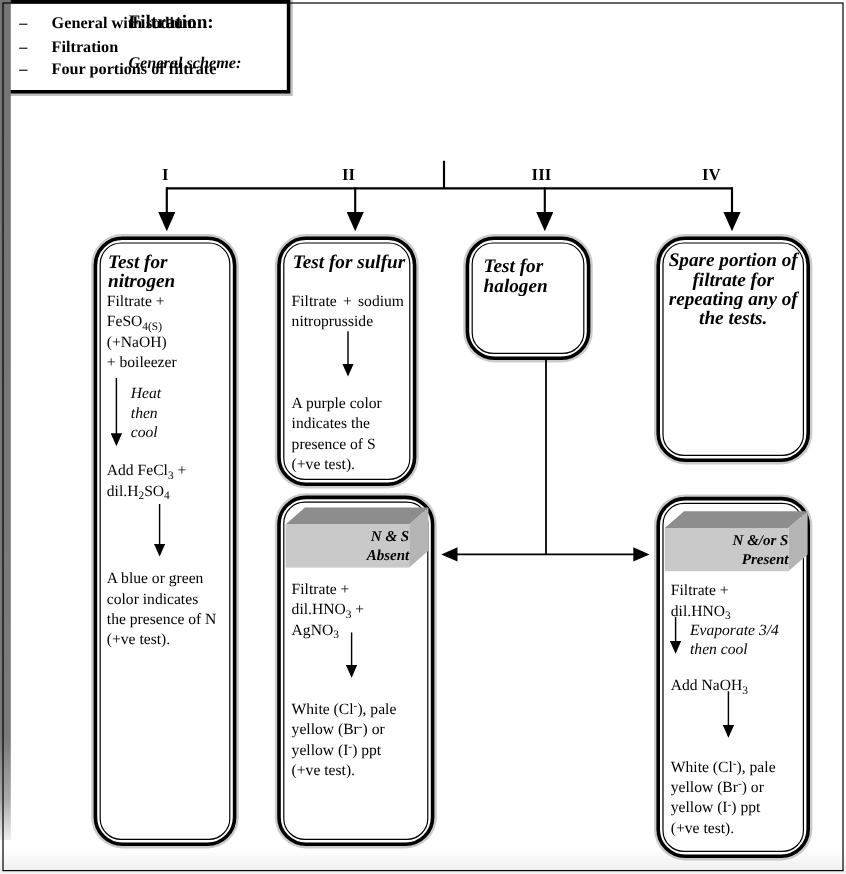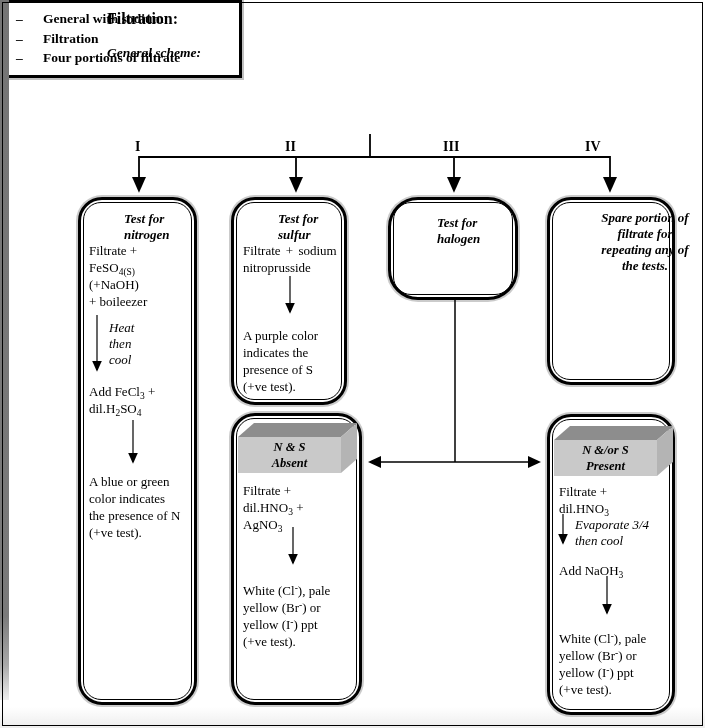--- a/index.html
+++ b/index.html
@@ -22,31 +22,31 @@
     border:3px solid #000;background:#fff;box-shadow:0 0 0 2px rgba(140,140,140,.55);}
   .scheme-in{position:absolute;inset:2px;border:1px solid #000;padding:6px 0 0 13px;}
   .scheme-item{display:flex;font-weight:bold;font-size:13.5px;line-height:19.5px;}
   .scheme-item .dash{width:27px;flex:0 0 27px;}
   
   .roman{top:139px;font-weight:bold;font-size:14px;line-height:15px;}
   
   .rbox{position:absolute;box-sizing:border-box;border:3px solid #000;border-radius:24px;
     background:#fff;box-shadow:0 0 0 2px rgba(125,125,125,.4);}
   .rbox-in{position:absolute;inset:2px;border:1px solid #000;border-radius:18px;}
-  .box-title{position:absolute;font-weight:bold;font-style:italic;font-size:13px;line-height:16px;margin-left:34px;}
+  .box-title{position:absolute;font-weight:bold;font-style:italic;font-size:16px;line-height:16px;}
   .tblock{position:absolute;font-size:13px;line-height:17px;}
   .tblock.small-lh{line-height:16px;}
   .italic{font-style:italic;}
   .center{text-align:center;}
   sub{font-size:9.5px;vertical-align:-3px;line-height:0;}
   sup{font-size:9.5px;vertical-align:4px;line-height:0;}
   
   .slab-svg{position:absolute;}
   .slab-label{position:absolute;font-weight:bold;font-style:italic;font-size:12.5px;
-    line-height:16px;text-align:center;}
+    line-height:16px;text-align:right;}
   
   .overlay{position:absolute;left:0;top:0;z-index:5;pointer-events:none;}
 </style>
 </head>
 <body>
 
 <div class="abs left-edge"></div>
 <div class="abs bottom-edge"></div>
 
 <div class="abs page-title">Filtration:</div>
@@ -108,21 +108,21 @@
     <div>nitroprusside</div>
   </div>
   <div class="tblock" style="left:9px;top:127px;">
     <div>A purple color</div>
     <div>indicates the</div>
     <div>presence of S</div>
     <div>(+ve test).</div>
   </div>
 </div>
 
-<div class="rbox" style="left:388px;top:197px;width:130px;height:103px;border-radius:30px;">
+<div class="rbox" style="left:388px;top:197px;width:104px;height:103px;">
   <div class="rbox-in"></div>
   <div class="box-title" style="left:12px;top:15px;">Test for halogen</div>
 </div>
 
 <div class="rbox" style="left:547px;top:197px;width:128px;height:188px;padding-left:25px;">
   <div class="rbox-in"></div>
   <div class="box-title center" style="left:4px;top:10px;width:114px;">
     <div>Spare portion of</div>
     <div>filtrate for</div>
     <div>repeating any of</div>

